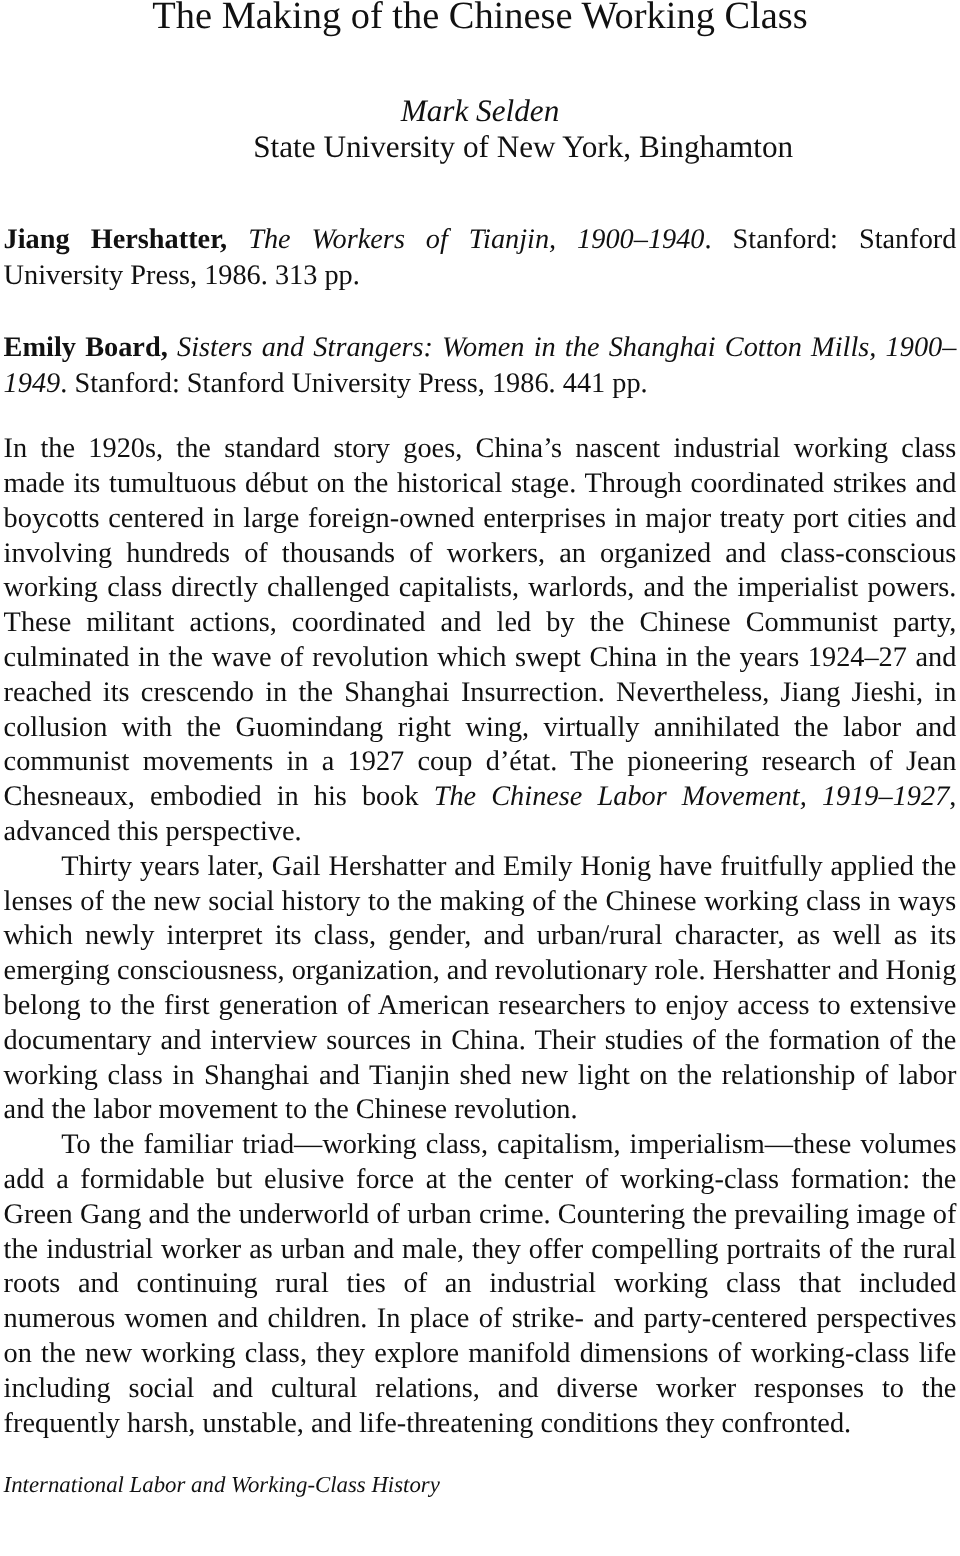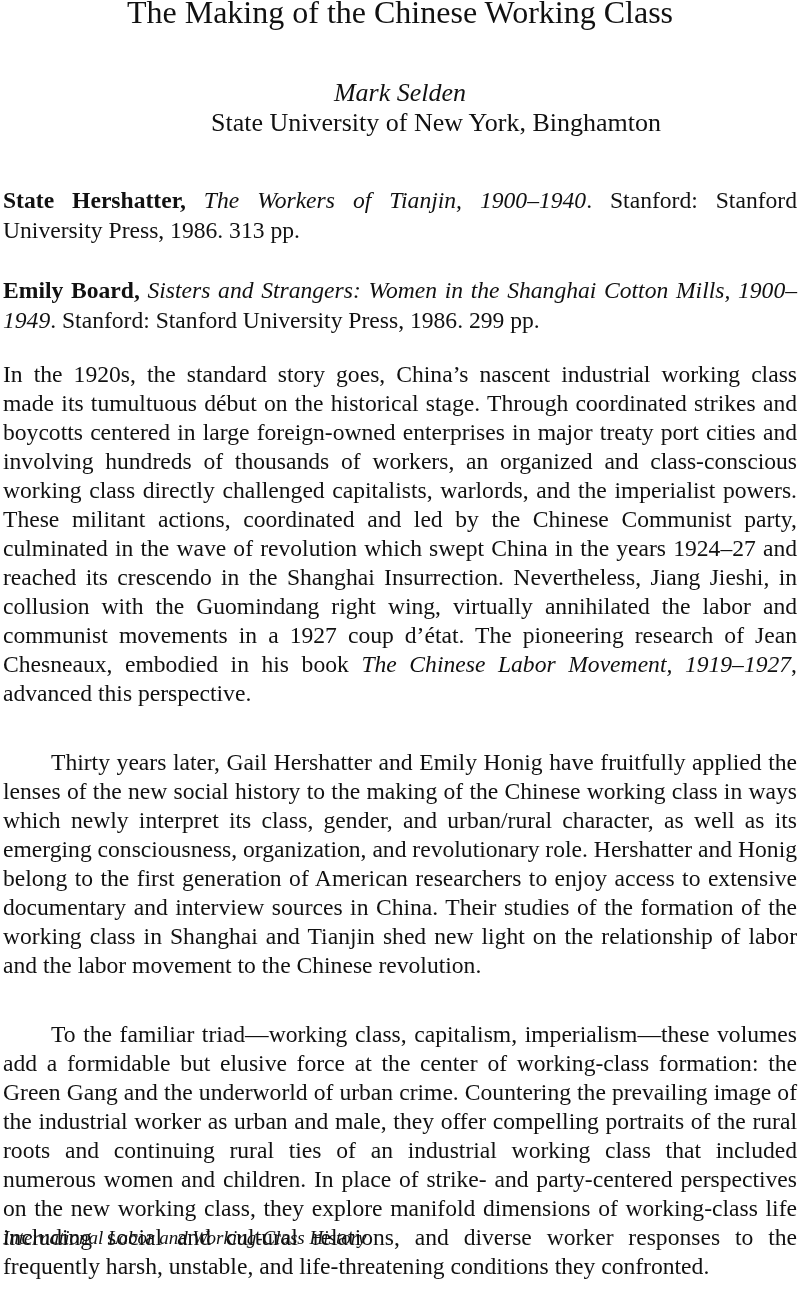--- a/index.html
+++ b/index.html
@@ -25,44 +25,44 @@
   }
   .ref b { font-weight: bold; }
   .ref i { font-style: italic; }
   #ref1 { top: 185px; }
   #ref2 { top: 275px; }
   .body {
     position: absolute; left: 3px; top: 360px; width: 794px;
     font-size: 23.6px; line-height: 29px;
   }
   .body p { margin: 0; text-align: justify; }
-  .body p.indent { text-indent: 48px; margin-top: 40px; }
+  .body p.indent { text-indent: 48px; }
   .body i { font-style: italic; }
   .footer {
     position: absolute; left: 3px; top: 1228px; width: 794px;
     font-size: 19px; line-height: 20px;
   }
   .footer div { white-space: nowrap; }
   .footer .journal { font-style: italic; }
 </style>
 </head>
 <body>
 
 <div class="title">The Making of the Chinese Working Class</div>
 <div class="author">Mark Selden</div>
 <div class="affil">State University of New York, Binghamton</div>
 
 <div id="ref1" class="ref">
-  <b>State Hershatter,</b>
+  <b>Jiang Hershatter,</b>
   <i>The Workers of Tianjin, 1900–1940</i><span>. Stanford: Stanford University Press, 1986. 313 pp.</span>
 </div>
 
 <div id="ref2" class="ref">
   <b>Emily Board,</b>
-  <i>Sisters and Strangers: Women in the Shanghai Cotton Mills, 1900–1949</i><span>. Stanford: Stanford University Press, 1986. 299 pp.</span>
+  <i>Sisters and Strangers: Women in the Shanghai Cotton Mills, 1900–1949</i><span>. Stanford: Stanford University Press, 1986. 441 pp.</span>
 </div>
 
 <div class="body">
   <p><span>In the 1920s, the standard story goes, China’s nascent industrial working class made its tumultuous début on the historical stage. Through coordinated strikes and boycotts centered in large foreign-owned enterprises in major treaty port cities and involving hundreds of thousands of workers, an organized and class-conscious working class directly challenged capitalists, warlords, and the imperialist powers. These militant actions, coordinated and led by the Chinese Communist party, culminated in the wave of revolution which swept China in the years 1924–27 and reached its crescendo in the Shanghai Insurrection. Nevertheless, Jiang Jieshi, in collusion with the Guomindang right wing, virtually annihilated the labor and communist movements in a 1927 coup d’état. The pioneering research of Jean Chesneaux, embodied in his book </span><i>The Chinese Labor Movement, 1919–1927</i><span>, advanced this perspective.</span></p>
   <p class="indent">Thirty years later, Gail Hershatter and Emily Honig have fruitfully applied the lenses of the new social history to the making of the Chinese working class in ways which newly interpret its class, gender, and urban/rural character, as well as its emerging consciousness, organization, and revolutionary role. Hershatter and Honig belong to the first generation of American researchers to enjoy access to extensive documentary and interview sources in China. Their studies of the formation of the working class in Shanghai and Tianjin shed new light on the relationship of labor and the labor movement to the Chinese revolution.</p>
   <p class="indent">To the familiar triad—working class, capitalism, imperialism—these volumes add a formidable but elusive force at the center of working-class formation: the Green Gang and the underworld of urban crime. Countering the prevailing image of the industrial worker as urban and male, they offer compelling portraits of the rural roots and continuing rural ties of an industrial working class that included numerous women and children. In place of strike- and party-centered perspectives on the new working class, they explore manifold dimensions of working-class life including social and cultural relations, and diverse worker responses to the frequently harsh, unstable, and life-threatening conditions they confronted.</p>
 </div>
 
 <div class="footer">
   <div class="journal">International Labor and Working-Class History</div>

